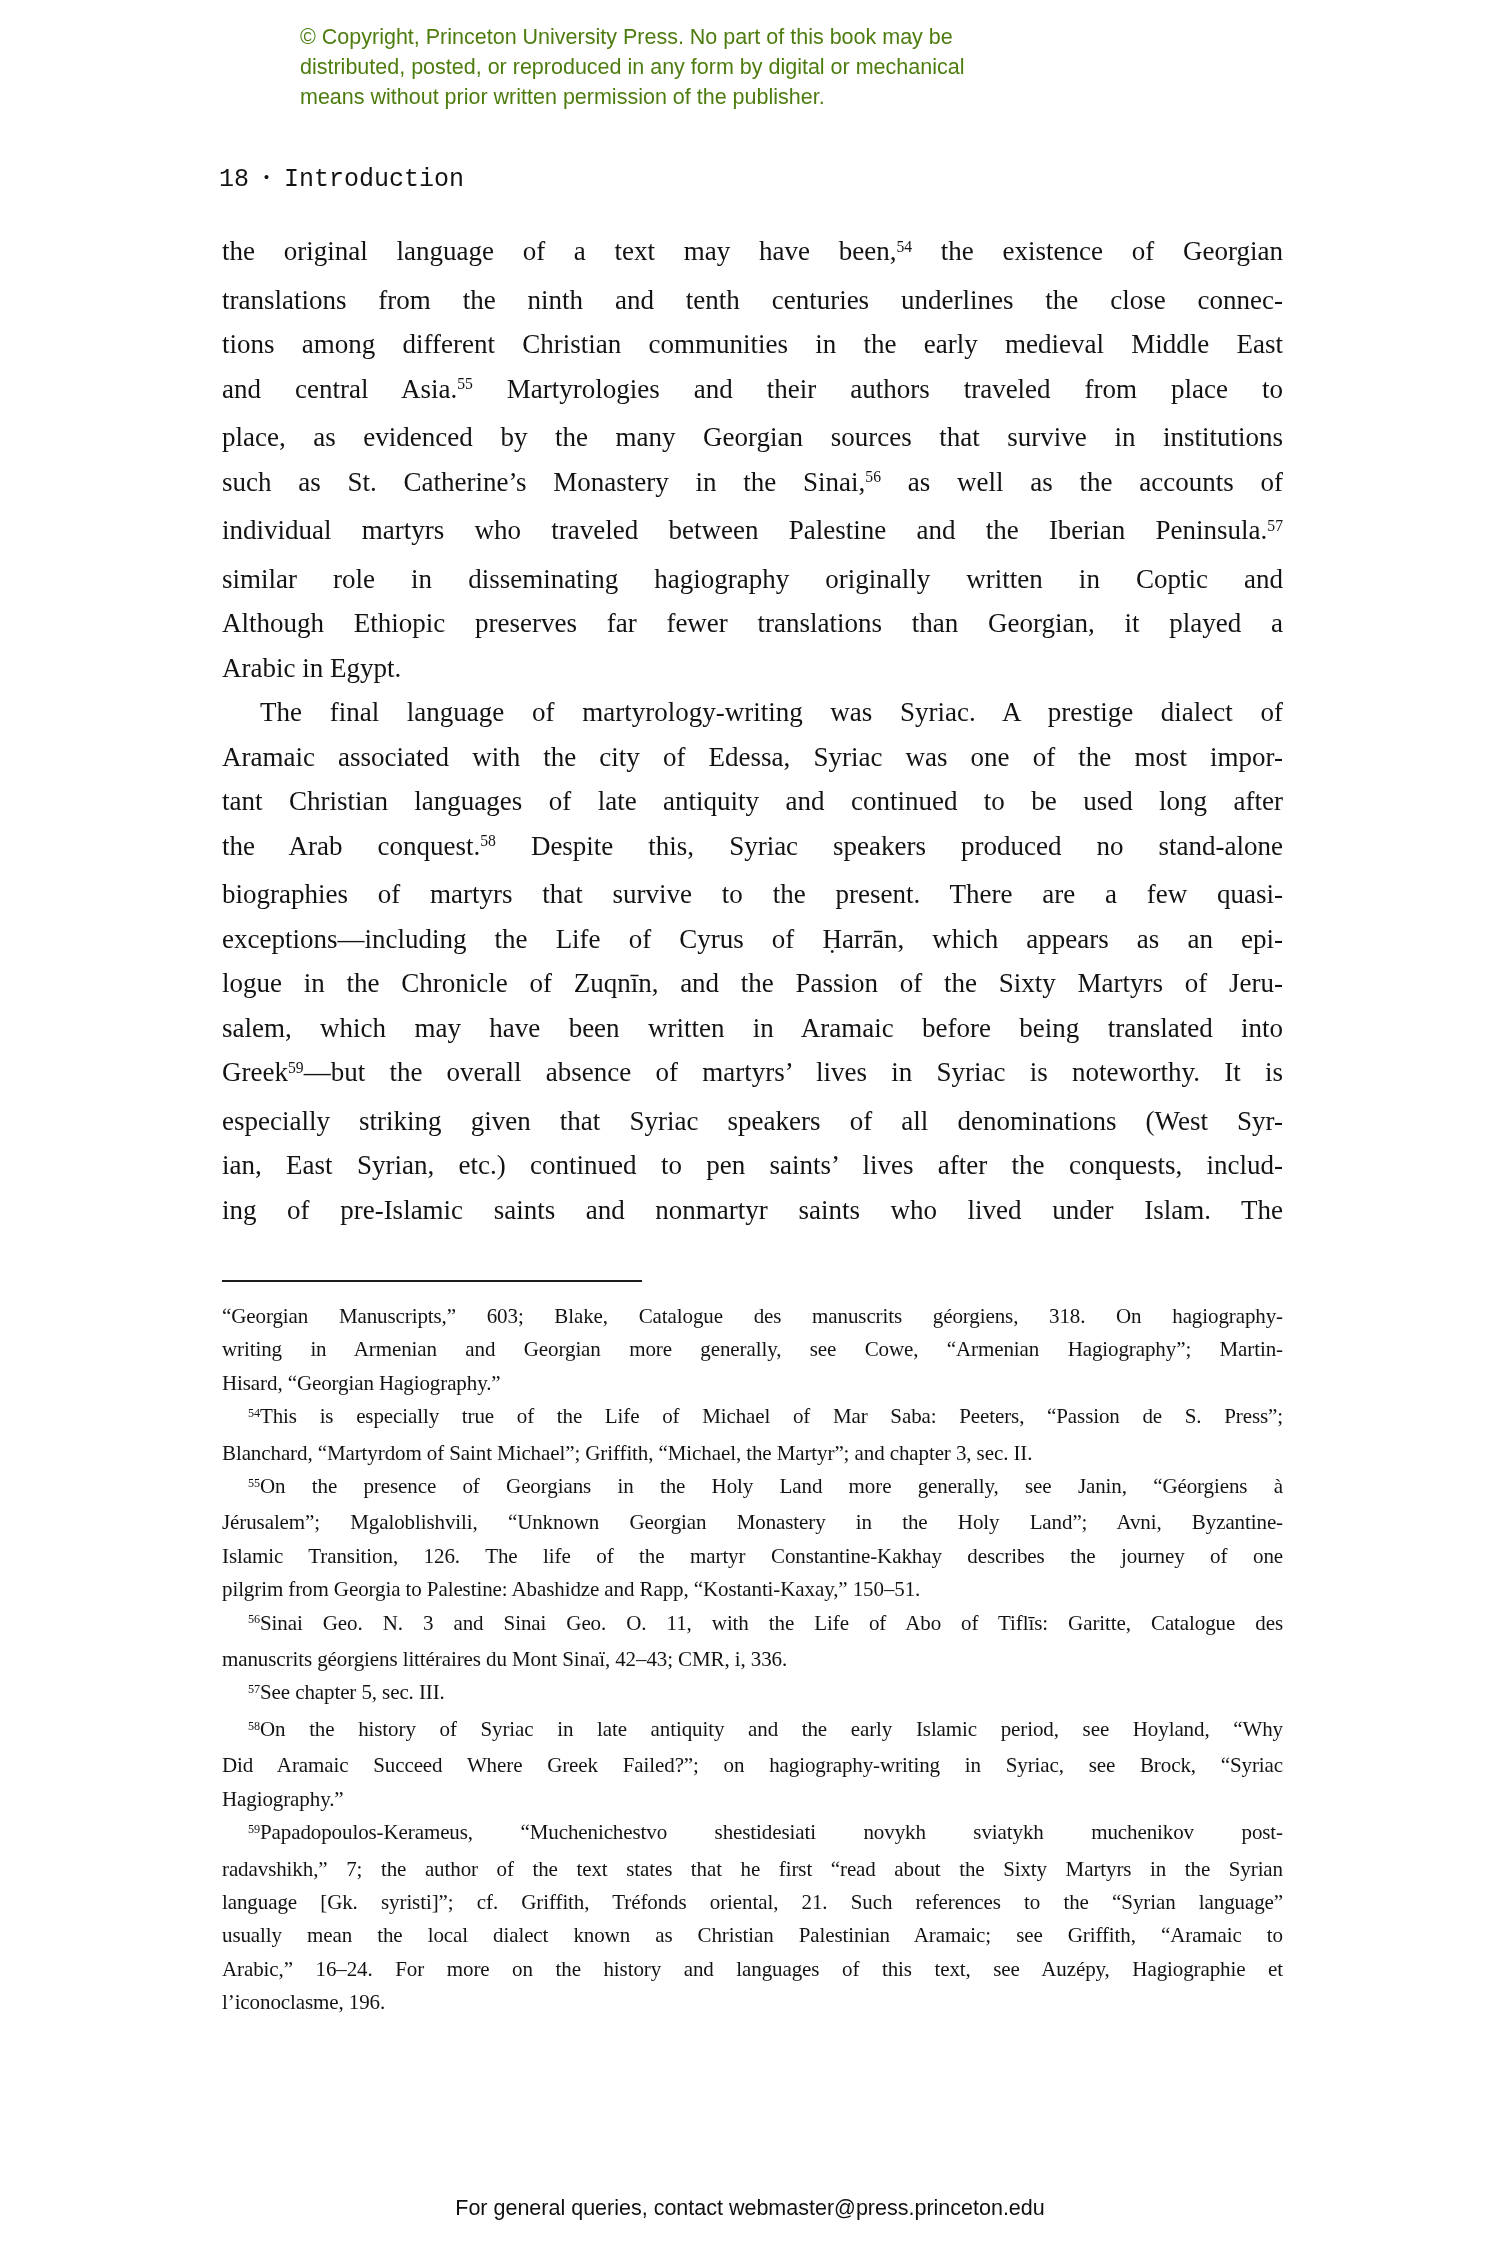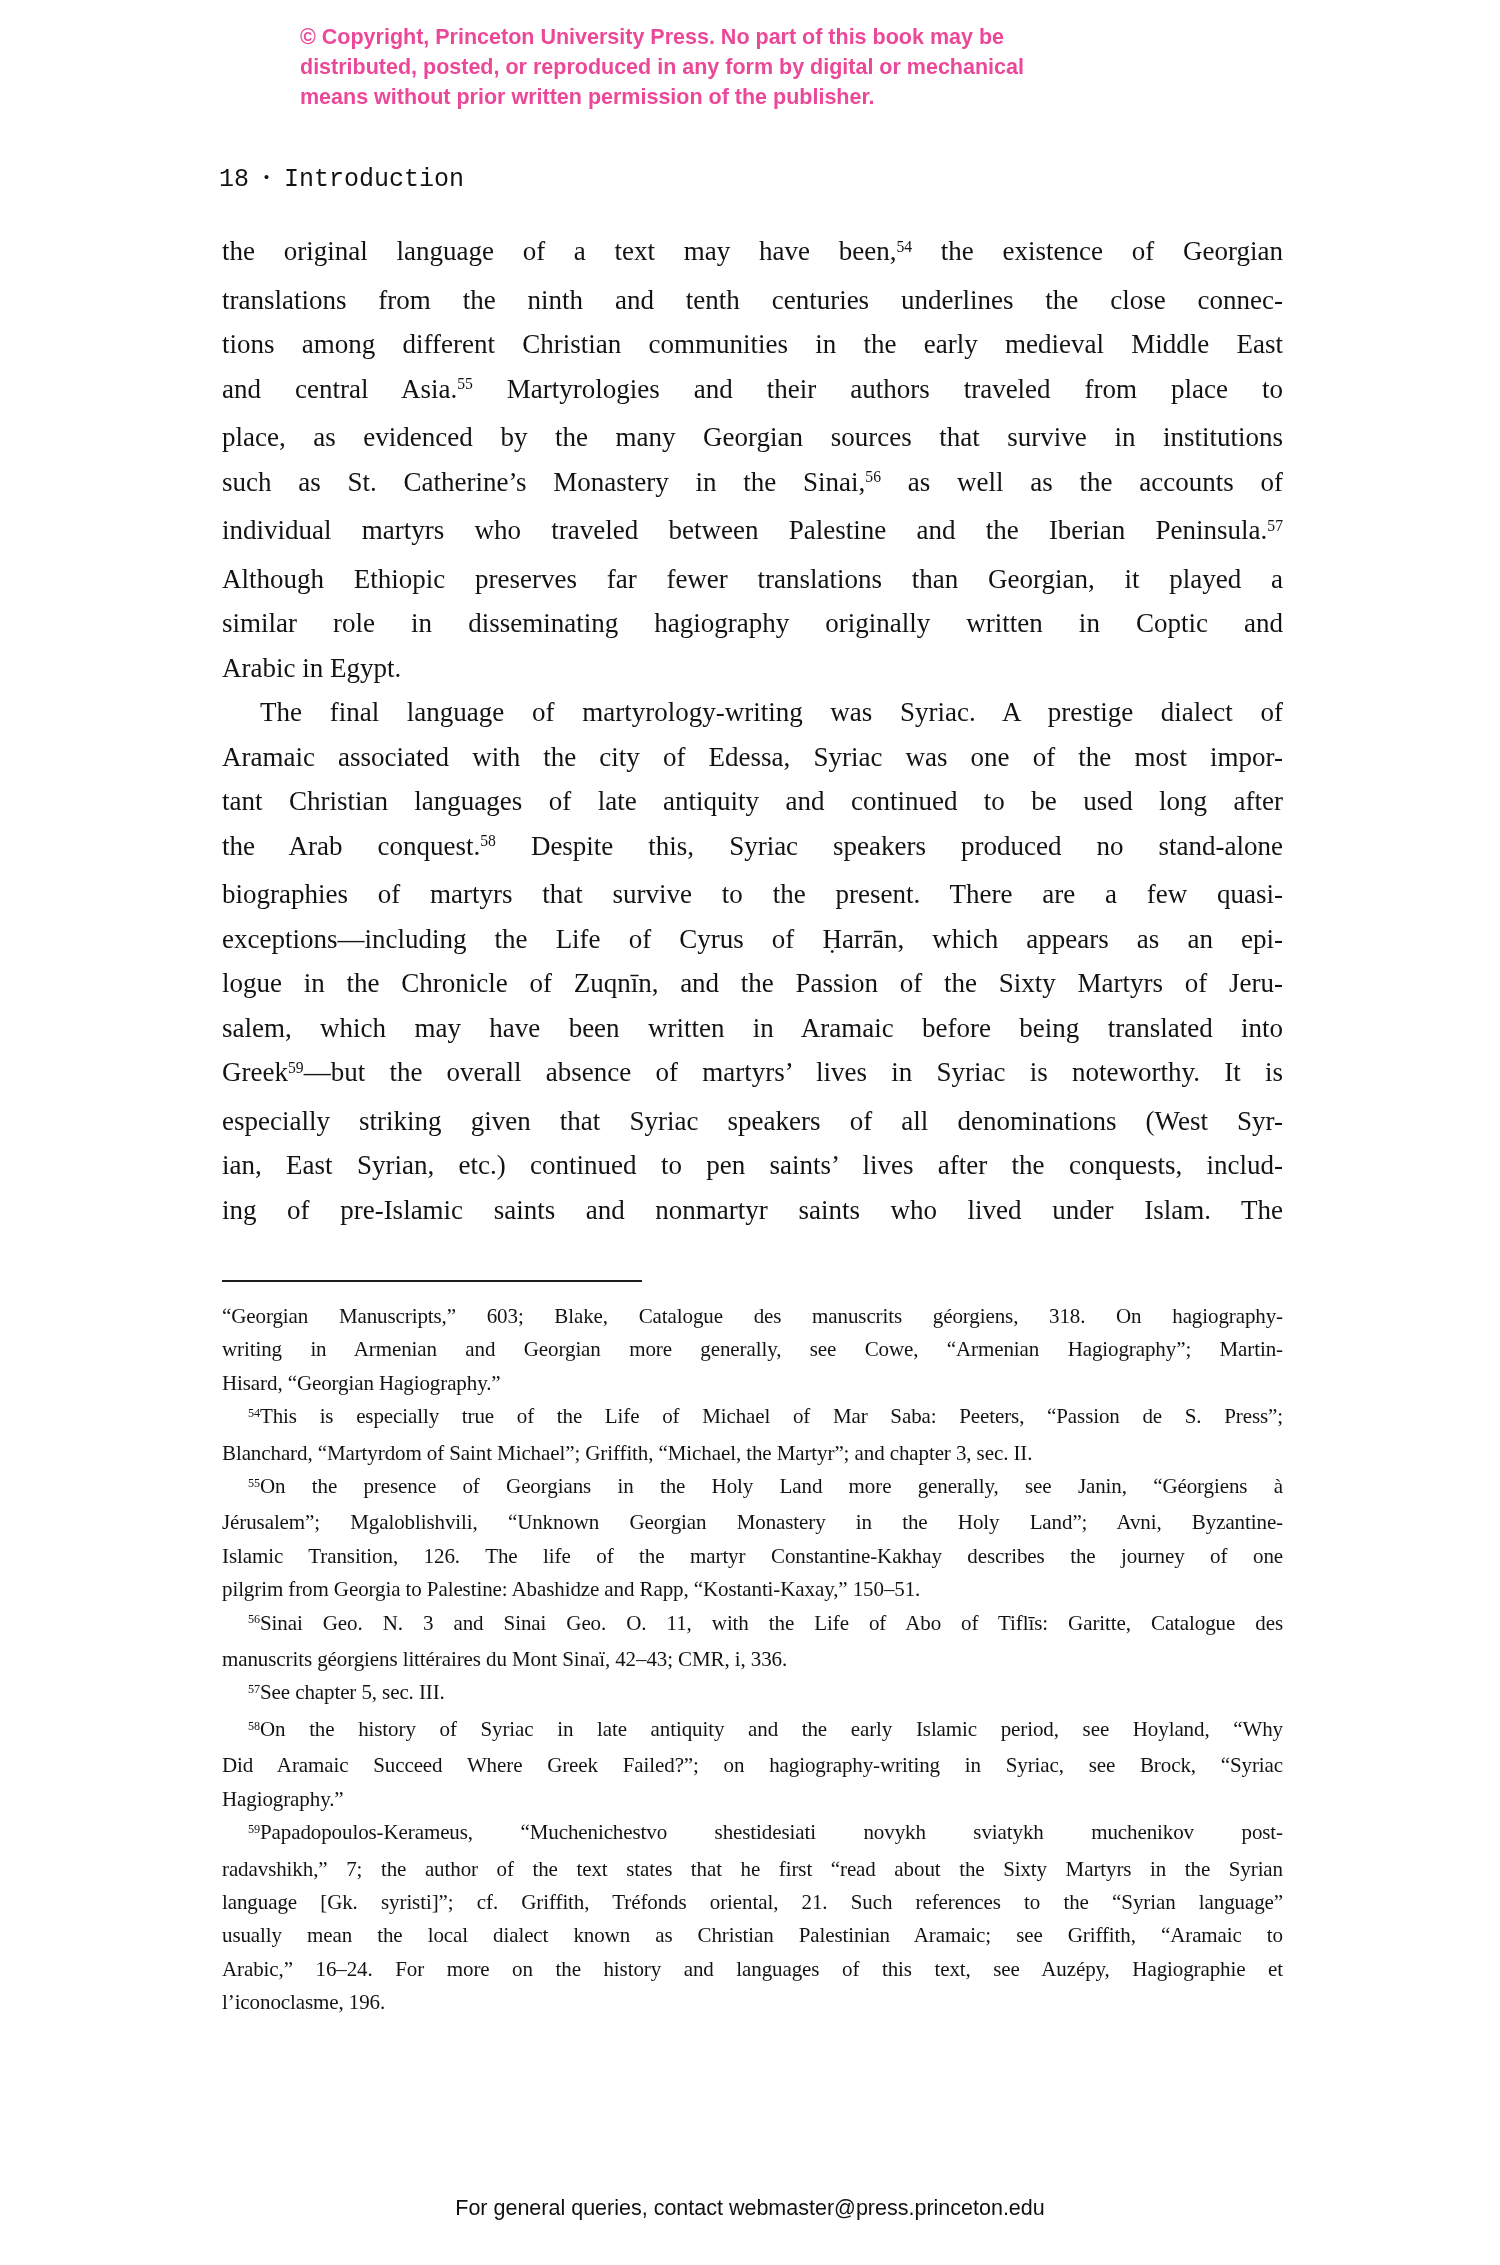--- a/index.html
+++ b/index.html
@@ -1,18 +1,18 @@
 <!DOCTYPE html>
 <html><head>
 <meta charset="utf-8">
 <style>
   html,body{margin:0;padding:0;background:#ffffff;}
   .page{position:relative;width:1500px;height:2265px;background:#ffffff;color:#131313;overflow:hidden;}
 
-  .copyright{font-family:"Liberation Sans",sans-serif;font-size:21.5px;line-height:30px;margin:22px 0 0 300px;color:#ec4899;font-weight:bold;}
+  .copyright{font-family:"Liberation Sans",sans-serif;font-size:21.5px;line-height:30px;margin:22px 0 0 300px;color:#4d7c0f;}
 
   .running-head{font-family:Liberation Mono, monospace;font-size:25px;line-height:30px;margin:52px 0 0 219px;}
   .running-head .bullet{font-size:15px;vertical-align:4px;margin:0 13px;}
 
   .body-text{font-family:"Liberation Serif","DejaVu Serif",serif;font-size:27px;line-height:44.5px;margin:34px 0 0 222px;width:1061px;}
   .body-text .ind{text-indent:38px;}
 
   .footnotes{font-family:"Liberation Serif","DejaVu Serif",serif;font-size:21px;line-height:33.4px;margin:18px 4px 0 222px;width:1061px;letter-spacing:-0.1px;}
   .footnotes .ind{text-indent:26px;}
 
@@ -43,22 +43,22 @@
 
   <main class="body-text">
       <div class="para">
         <div class="jl"><span>the original language of a text may have been,</span><span class="sup">54</span><span> the existence of Georgian</span></div>
         <div class="jl"><span>translations from the ninth and tenth centuries underlines the close connec-</span></div>
         <div class="jl"><span>tions among different Christian communities in the early medieval Middle East</span></div>
         <div class="jl"><span>and central Asia.</span><span class="sup">55</span><span> Martyrologies and their authors traveled from place to</span></div>
         <div class="jl"><span>place, as evidenced by the many Georgian sources that survive in institutions</span></div>
         <div class="jl"><span>such as St. Catherine’s Monastery in the Sinai,</span><span class="sup">56</span><span> as well as the accounts of</span></div>
         <div class="jl"><span>individual martyrs who traveled between Palestine and the Iberian Peninsula.</span><span class="sup">57</span></div>
+        <div class="jl"><span>similar role in disseminating hagiography originally written in Coptic and</span></div>
         <div class="jl"><span>Although Ethiopic preserves far fewer translations than Georgian, it played a</span></div>
-        <div class="jl"><span>similar role in disseminating hagiography originally written in Coptic and</span></div>
         <div class="ll"><span>Arabic in Egypt.</span></div>
       </div>
       <div class="para">
         <div class="jl ind"><span>The final language of martyrology-writing was Syriac. A prestige dialect of</span></div>
         <div class="jl"><span>Aramaic associated with the city of Edessa, Syriac was one of the most impor-</span></div>
         <div class="jl"><span>tant Christian languages of late antiquity and continued to be used long after</span></div>
         <div class="jl"><span>the Arab conquest.</span><span class="sup">58</span><span> Despite this, Syriac speakers produced no stand-alone</span></div>
         <div class="jl"><span>biographies of martyrs that survive to the present. There are a few quasi-</span></div>
         <div class="jl"><span>exceptions—including the </span><span class="it">Life of Cyrus of Ḥarrān</span><span>, which appears as an epi-</span></div>
         <div class="jl"><span>logue in the </span><span class="it">Chronicle of Zuqnīn</span><span>, and the </span><span class="it">Passion of the Sixty Martyrs of Jeru-</span></div>

